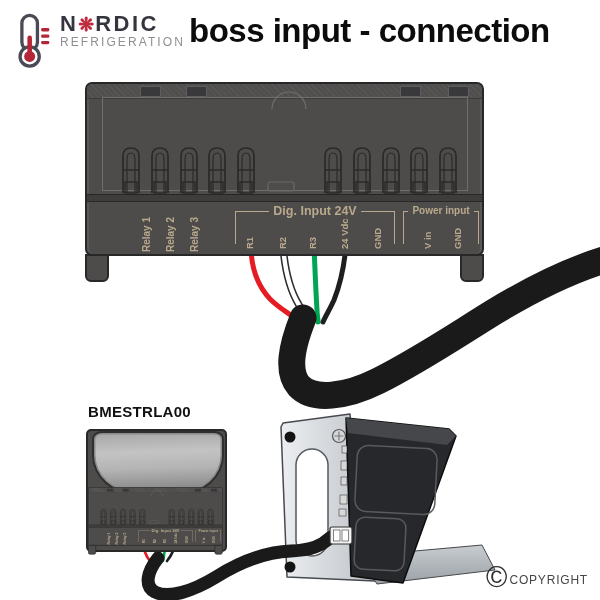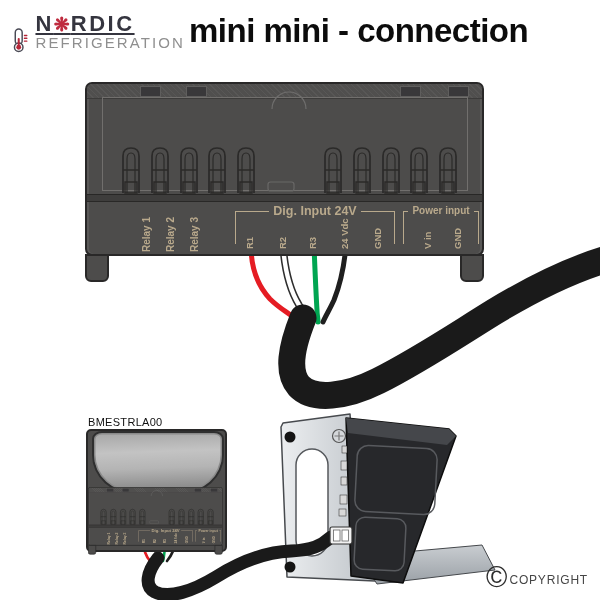--- a/index.html
+++ b/index.html
@@ -1,23 +1,23 @@
 <!DOCTYPE html>
 <html><head>
 <meta charset="utf-8">
 <style>
   html,body{margin:0;padding:0;background:#fff;}
   #stage{position:relative;width:600px;height:600px;background:#fff;overflow:hidden;
          font-family:"Liberation Sans",sans-serif;}
   
   #logo{position:absolute;left:10px;top:10px;width:175px;height:60px;display:flex;gap:6px;}
   #logo-text{padding-top:3px;}
-  .brand{font-size:22px;font-weight:800;letter-spacing:2.5px;color:#35353f;line-height:22px;white-space:nowrap;text-decoration:underline;}
+  .brand{font-size:22px;font-weight:800;letter-spacing:2.5px;color:#35353f;line-height:22px;white-space:nowrap;}
   .brand .flake{color:#bf2c3f;font-size:19px;letter-spacing:1px;}
-  .tagline{font-size:15px;color:#8f8f8f;letter-spacing:2.1px;line-height:13.5px;white-space:nowrap;}
+  .tagline{font-size:12px;color:#8f8f8f;letter-spacing:2.1px;line-height:13.5px;white-space:nowrap;}
   .tagline.s2{letter-spacing:3.6px;}
   #page-title{position:absolute;left:189px;top:12px;width:400px;font-size:33px;font-weight:700;
               color:#0c0c0c;letter-spacing:-0.5px;white-space:nowrap;}
   
   .device{position:absolute;width:399px;height:198px;}
   .dev-body{position:absolute;left:0;top:0;width:395px;height:170px;background:#4d4c4b;
             border:2px solid #292828;border-radius:7px;
             box-shadow:inset 2px 0 0 #5a5958,inset -2px 0 0 #5a5958;}
   .dev-top{position:absolute;left:2px;top:2px;width:395px;height:14px;background:#504f4e;
            border-bottom:1px solid #3c3b3a;border-radius:5px 5px 0 0;
@@ -48,22 +48,22 @@
   .foot-l{left:0}.foot-r{right:0}
   
   #small-body{position:absolute;left:86px;top:429px;width:137px;height:119px;background:#4d4c4b;
               border:2px solid #292828;border-radius:5px;}
   #dome{position:absolute;left:92px;top:431px;width:128px;height:60px;
         background:linear-gradient(178deg,#a6a6a6 0%,#c3c3c3 32%,#b4b4b4 58%,#7e7e7e 100%);
         border:2px solid #2f2f2f;border-radius:10px 10px 44px 44px/8px 8px 40px 40px;
         box-shadow:inset 0 0 0 1.5px #8a8a8a;}
   #small-scale{position:absolute;left:88px;top:487px;width:399px;height:198px;
                transform:scale(0.3375);transform-origin:0 0;}
-  #model-label{position:absolute;left:88px;top:403px;font-size:11px;font-weight:normal;
-               color:#111;letter-spacing:.3px;margin-top:13px;}
+  #model-label{position:absolute;left:88px;top:403px;font-size:15px;font-weight:bold;
+               color:#111;letter-spacing:.3px;}
   
   #vector{position:absolute;left:0;top:0;z-index:1;}
   .devwrap{z-index:2;}
   .txt{z-index:3;}
   
   #copyright{position:absolute;right:12px;bottom:10px;display:flex;align-items:flex-end;gap:2px;z-index:3;}
   #copy-symbol{font-size:29px;line-height:26px;color:#2e2e2e;font-weight:400;}
   #copy-text{font-size:12px;color:#454545;letter-spacing:.8px;padding-bottom:3px;}
 </style>
 </head>
@@ -135,21 +135,21 @@
       <rect x="19" y="26" width="5" height="22" rx="2.5" fill="#b52638"></rect>
       <rect x="34" y="18" width="9" height="3.6" rx="1.5" fill="#b52638"></rect>
       <rect x="34" y="25" width="9" height="3.6" rx="1.5" fill="#b52638"></rect>
       <rect x="34" y="32" width="9" height="3.6" rx="1.5" fill="#b52638"></rect>
     </svg>
     <div id="logo-text">
       <div class="brand"><span>N</span><span class="flake">❋</span><span>RDIC</span></div>
       <div class="tagline">REFRIGERATION</div>
     </div>
   </div>
-  <div id="page-title" class="txt">mini mini - connection</div>
+  <div id="page-title" class="txt">boss input - connection</div>
 
   <div class="device devwrap" style="left:85px;top:82px;">
     <div class="dev-body"></div>
     <div class="dev-top">
       <i class="tab t1"></i>
       <i class="tab t2"></i>
       <i class="tab t3"></i>
       <i class="tab t4"></i>
     </div>
     <div class="dev-panel"></div>

